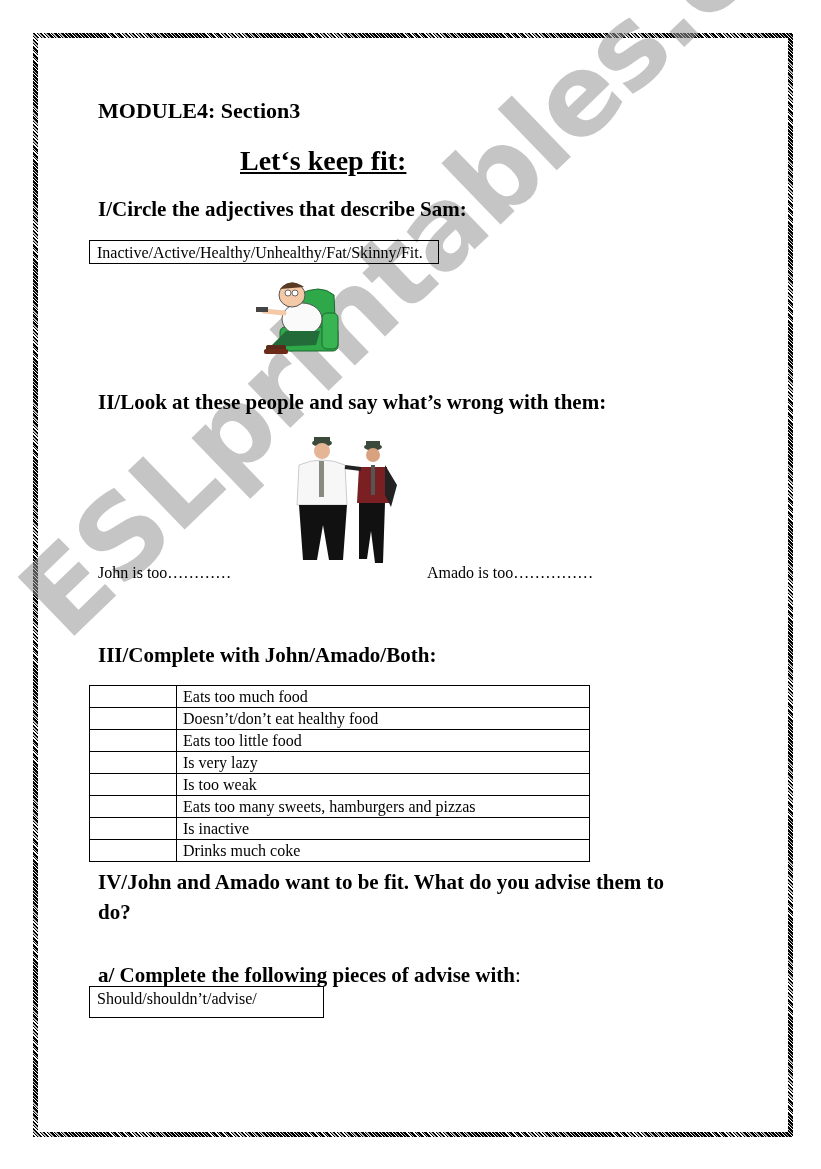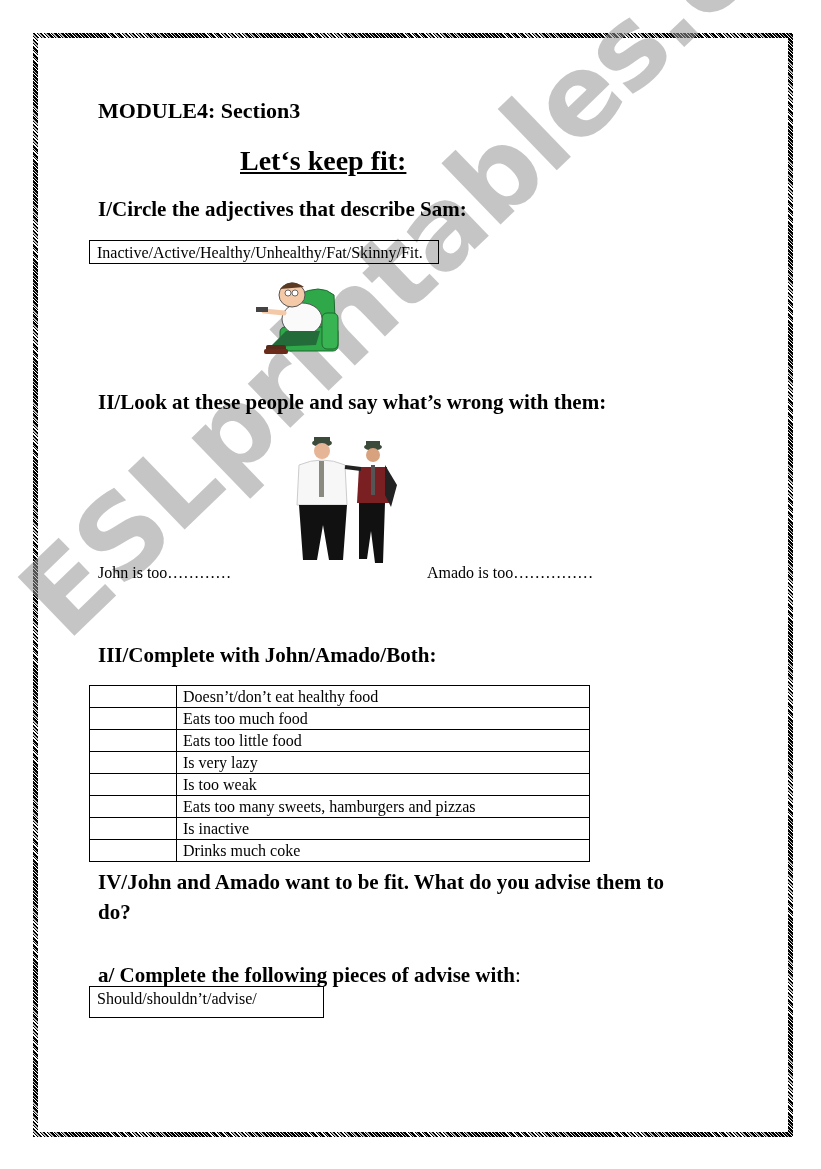--- a/index.html
+++ b/index.html
@@ -114,25 +114,25 @@
 
 <div class="abs fill-line john-line">John is too…………</div>
 <div class="abs fill-line amado-line">Amado is too……………</div>
 
 <div class="abs section-heading h3">III/Complete with John/Amado/Both:</div>
 
 <table class="match-table">
   <tbody>
     <tr>
       <td class="blank"></td>
-      <td>Doesn’t/don’t eat healthy food</td>
+      <td>Eats too much food</td>
     </tr>
     <tr>
       <td class="blank"></td>
-      <td>Eats too much food</td>
+      <td>Doesn’t/don’t eat healthy food</td>
     </tr>
     <tr>
       <td class="blank"></td>
       <td>Eats too little food</td>
     </tr>
     <tr>
       <td class="blank"></td>
       <td>Is very lazy</td>
     </tr>
     <tr>

